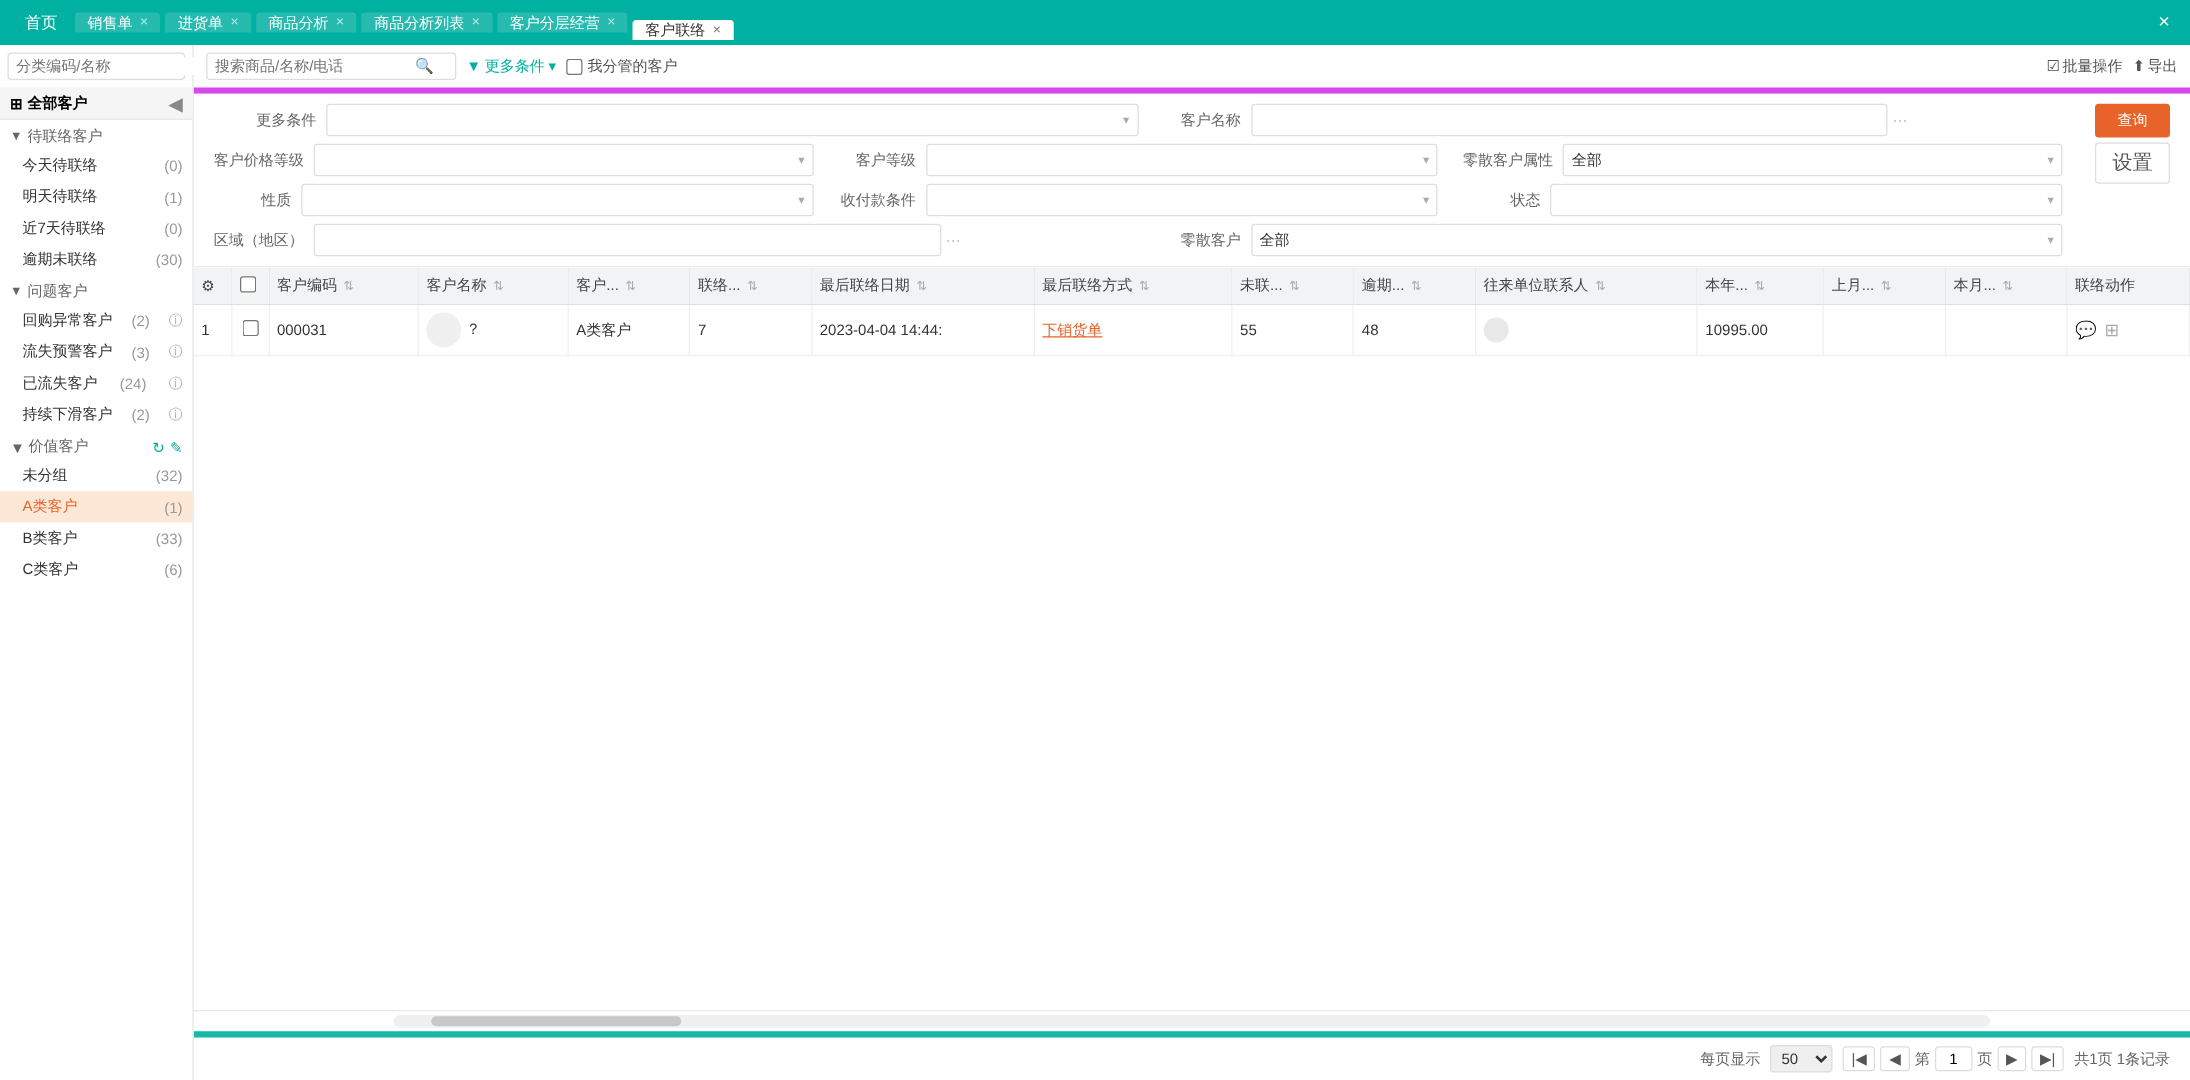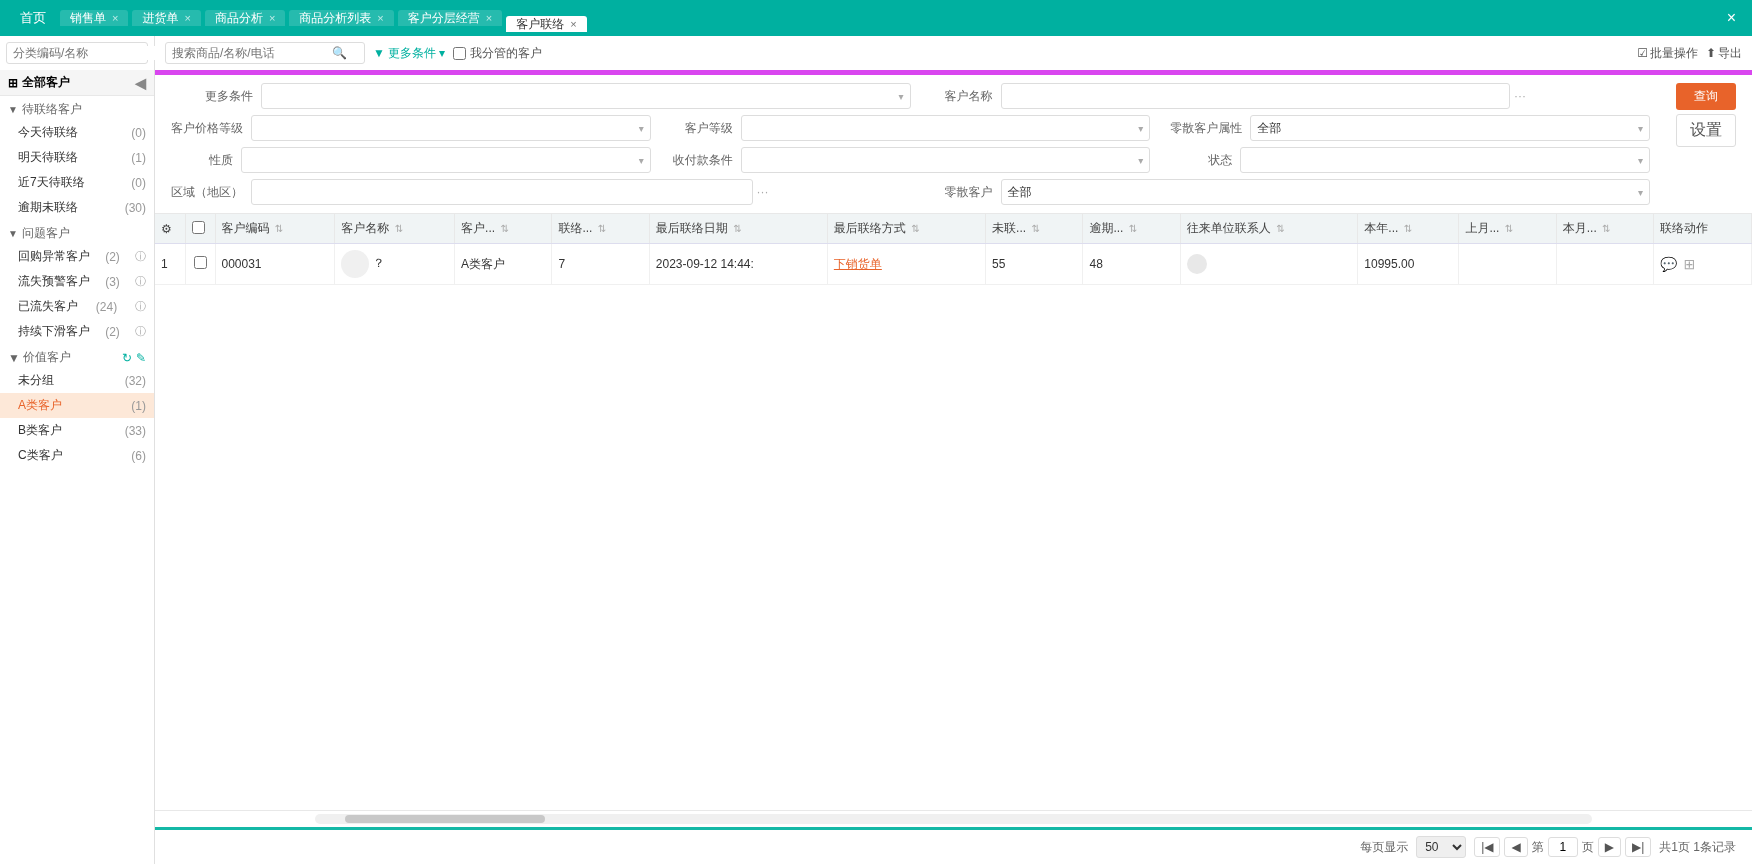--- a/index.html
+++ b/index.html
@@ -167,21 +167,21 @@
     .row-actions { display: flex; gap: 6px; }
     .row-action-icon { color: #aaa; cursor: pointer; font-size: 14px; }
     .avatar-placeholder {
       width: 28px; height: 28px; border-radius: 50%; background: #f0f0f0;
       display: inline-block; vertical-align: middle;
     }
 
     
     .pagination {
       display: flex; align-items: center; justify-content: flex-end;
-      padding: 6px 16px; background: white; border-top: 3px solid #14b8a6;
+      padding: 6px 16px; background: white; border-top: 5px solid #14b8a6;
       gap: 8px; flex-shrink: 0;
     }
     .page-size-label { color: #666; }
     .page-size-select {
       border: 1px solid #ddd; border-radius: 3px; padding: 2px 4px;
       font-size: 12px; color: #333; width: 50px;
     }
     .page-nav { display: flex; align-items: center; gap: 4px; color: #666; }
     .page-nav button {
       border: 1px solid #ddd; background: white; border-radius: 3px;
@@ -510,21 +510,21 @@
           <tr>
             <td>1</td>
             <td class="checkbox-cell"><input type="checkbox" style=""></td>
             <td>000031</td>
             <td>
               <span class="avatar-placeholder"></span>
               <span>？</span>
             </td>
             <td>A类客户</td>
             <td>7</td>
-            <td>2023-09-12 14:44:</td>
+            <td>2023-04-04 14:44:</td>
             <td>
               <span class="link-text">下销货单</span>
             </td>
             <td>55</td>
             <td>48</td>
             <td>
               <span class="avatar-placeholder" style="width:20px;height:20px;background:#e8e8e8;"></span>
             </td>
             <td>10995.00</td>
             <td></td>

